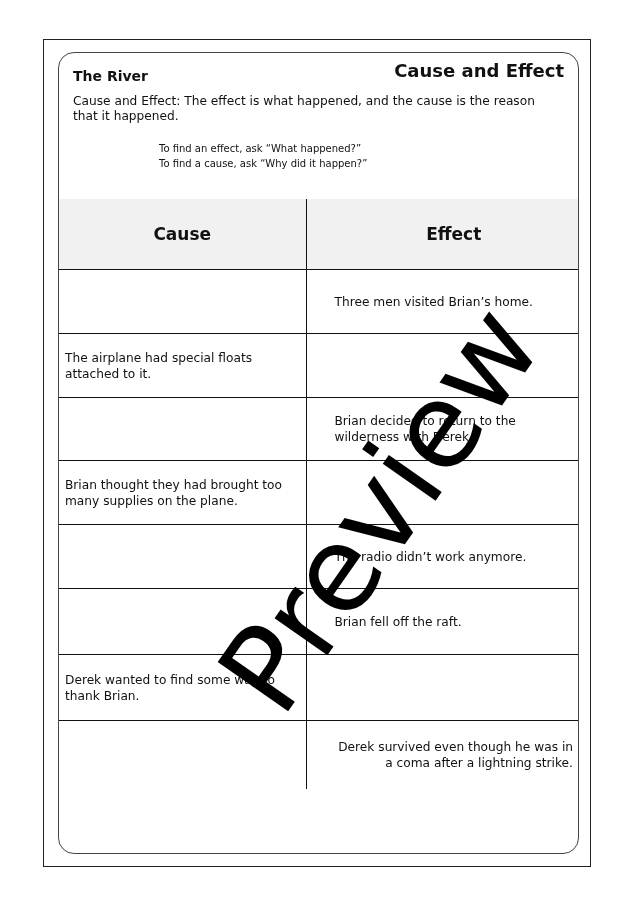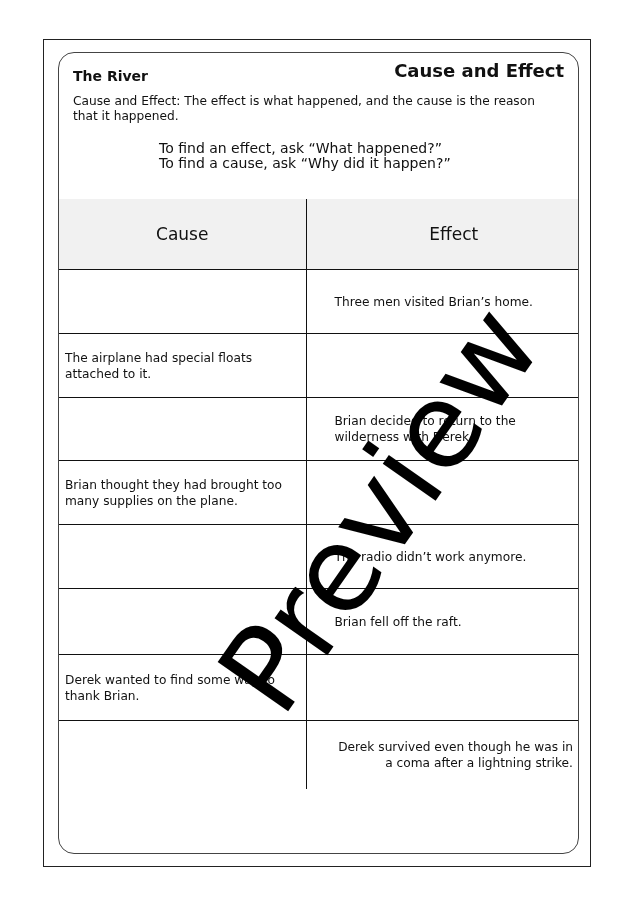--- a/index.html
+++ b/index.html
@@ -2,24 +2,24 @@
 <html><head>
 <meta charset="utf-8">
 <style>
   html, body { margin: 0; padding: 0; background: #ffffff; }
   body { width: 636px; height: 905px; position: relative; font-family: "DejaVu Sans", "Liberation Sans", sans-serif; color: #111; }
   .outer { position: absolute; left: 43px; top: 39px; width: 548px; height: 828px; border: 1px solid #222; box-sizing: border-box; }
   .card { position: absolute; left: 58px; top: 52px; width: 521px; height: 802px; border: 1px solid #444; border-radius: 16px; box-sizing: border-box; overflow: hidden; }
   .title-left { position: absolute; left: 14px; top: 15px; font-size: 14px; font-weight: bold; }
   .title-right { position: absolute; right: 14px; top: 7px; font-size: 18px; font-weight: bold; }
   .intro { position: absolute; left: 14px; top: 41px; width: 470px; font-size: 12.2px; line-height: 15px; }
-  .tips { position: absolute; left: 100px; top: 88px; font-size: 14px; line-height: 15px; }
+  .tips { position: absolute; left: 100px; top: 88px; font-size: 10px; line-height: 15px; }
   table { position: absolute; left: 0; top: 146px; width: 520px; border-collapse: collapse; table-layout: fixed; }
   td, th { border: 1px solid #111; padding: 0 6px; font-size: 12.2px; line-height: 16px; vertical-align: middle; text-align: left; }
-  th { background: #f1f1f1; font-weight: normal; font-size: 17px; text-align: center; height: 70px; border-top: none; }
+  th { background: #f1f1f1; font-weight: bold; font-size: 17px; text-align: center; height: 70px; border-top: none; }
   tr td:first-child, tr th:first-child { border-left: none; }
   tr td:last-child, tr th:last-child { border-right: none; padding-left: 28px; }
   tr:last-child td { border-bottom: none; }
   .col1 { width: 247px; }
   td.effect.center { text-align: right; }
   .watermark { position: absolute; left: 150px; top: 440px; font-size: 118px; font-family: "DejaVu Sans", sans-serif; color: #000; transform: rotate(-55deg); transform-origin: center; white-space: nowrap; pointer-events: none; }
 </style>
 </head>
 <body>
 

